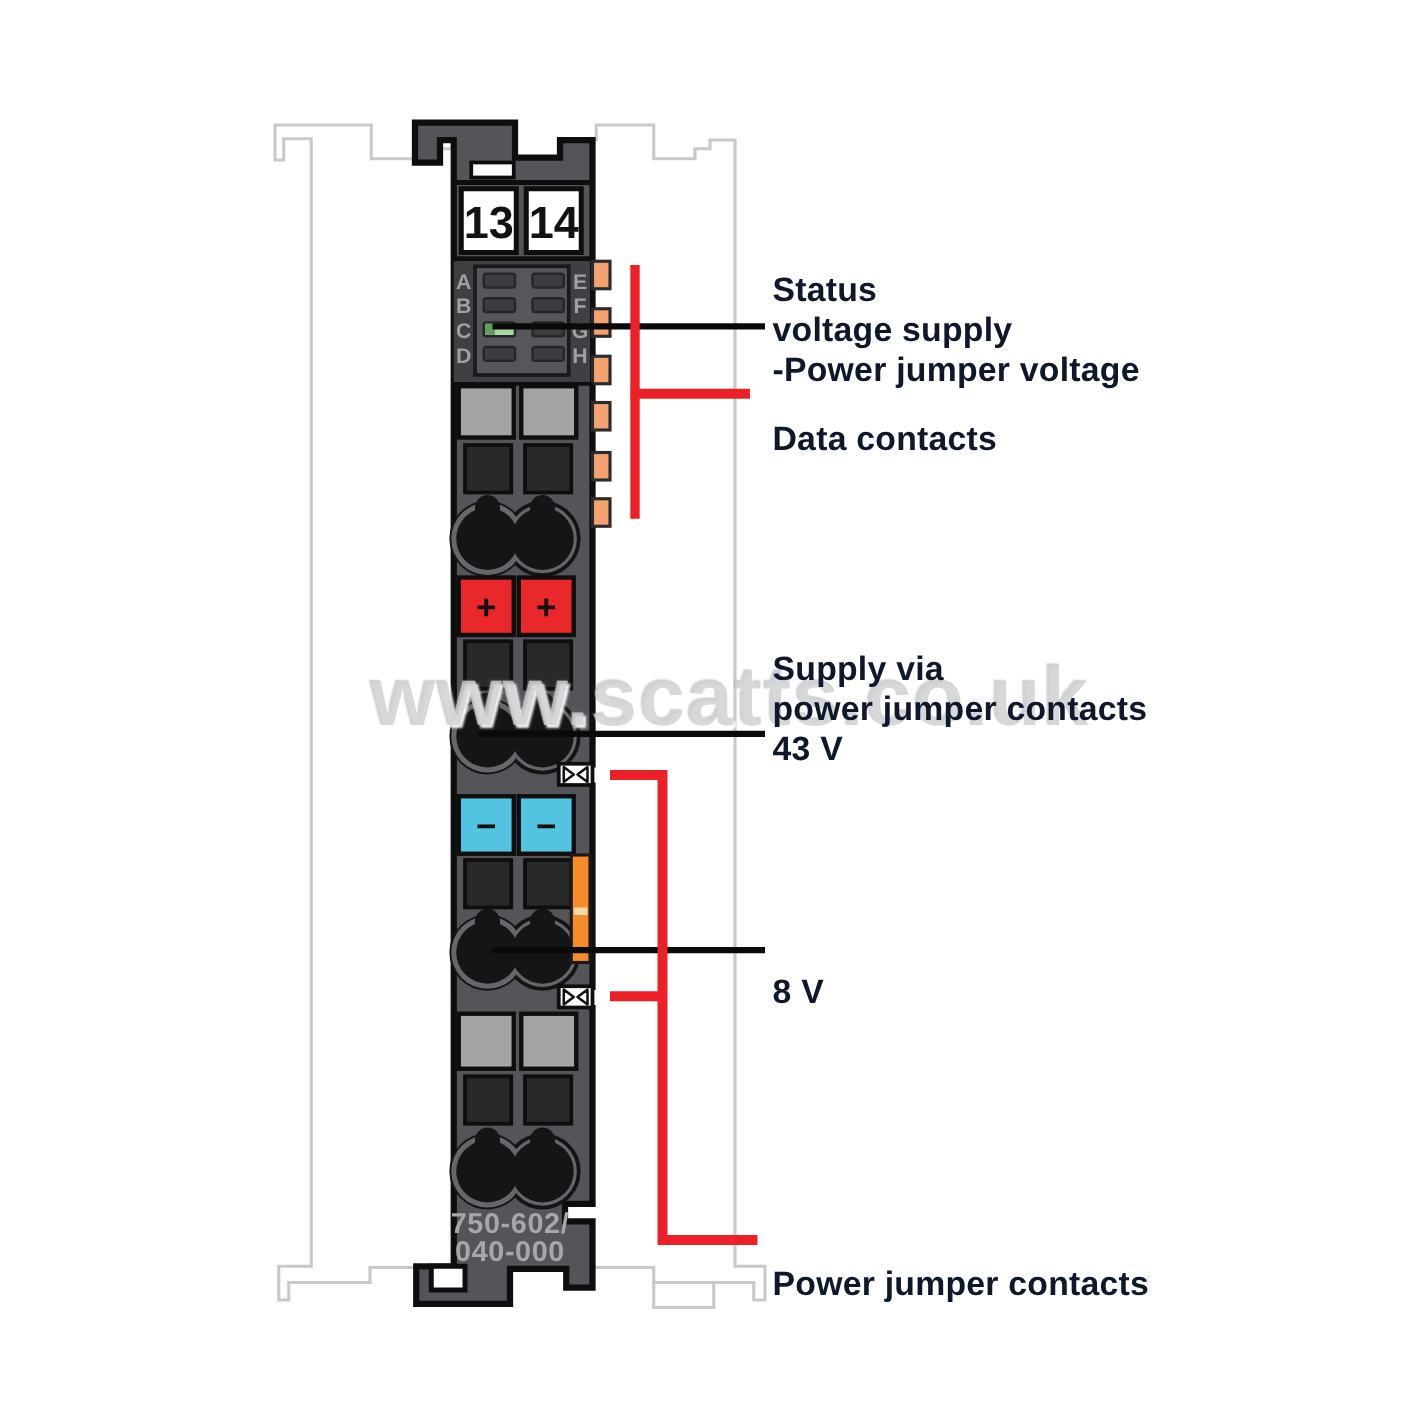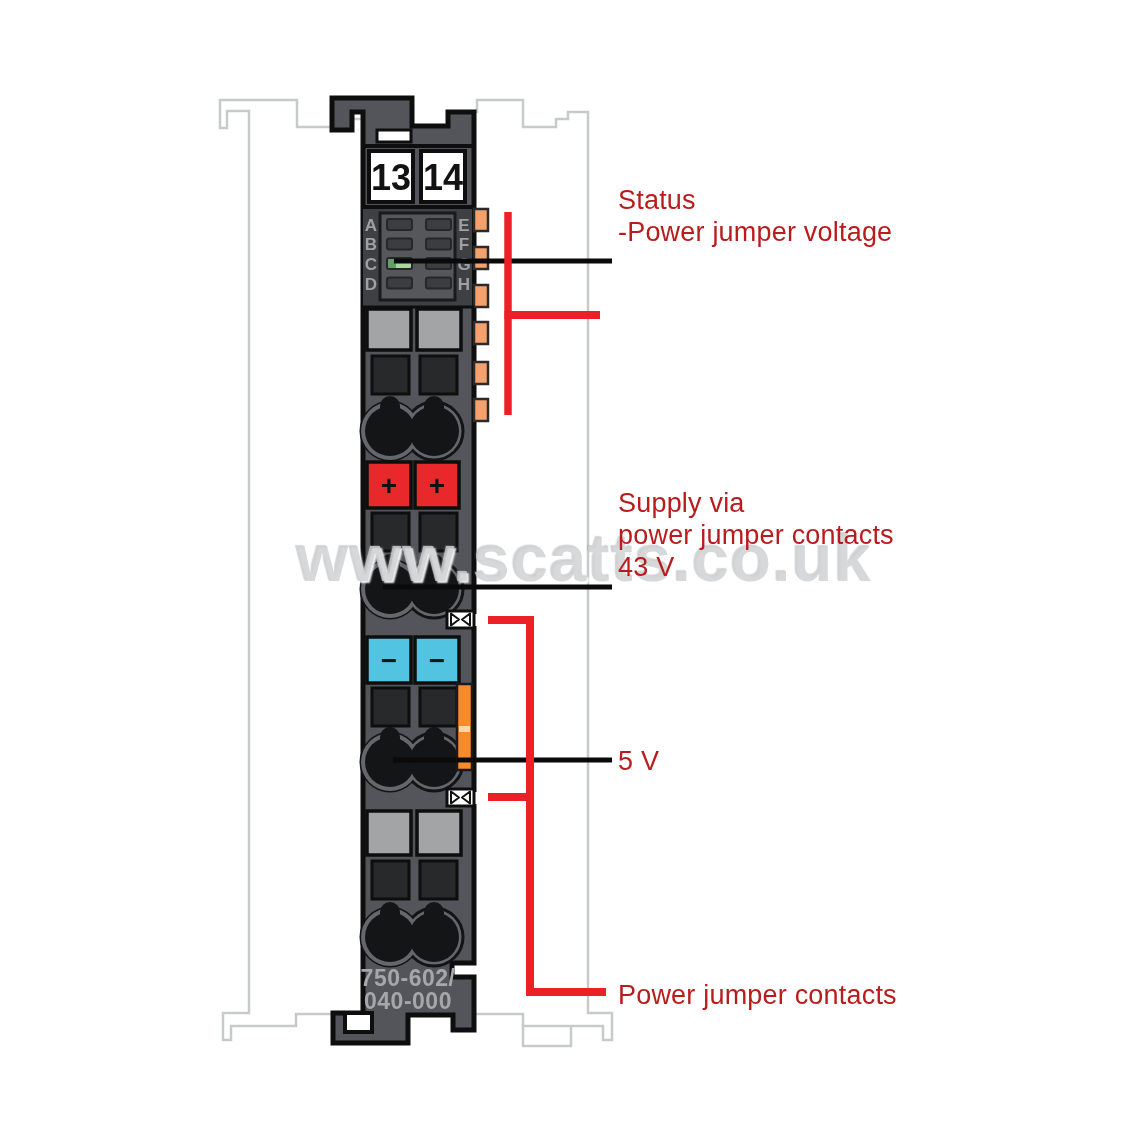--- a/index.html
+++ b/index.html
@@ -1,20 +1,20 @@
 <!DOCTYPE html>
 <html><head>
 <meta charset="utf-8">
 <style>
   html,body{margin:0;padding:0;background:#ffffff;}
   .stage{position:relative;width:1142px;height:1060px;background:#fff;overflow:hidden;
          font-family:"Liberation Sans",sans-serif;}
   .stage svg{position:absolute;left:0;top:0;}
-  .label{position:absolute;left:618px;font-weight:normal;font-size:27px;line-height:32px;
-         color:#b91c1c;white-space:nowrap;letter-spacing:0.2px;}
+  .label{position:absolute;left:618px;font-weight:bold;font-size:27px;line-height:32px;
+         color:#0f172a;white-space:nowrap;letter-spacing:0.2px;margin-top:32px;}
   .watermark{position:absolute;left:296px;top:519px;font-weight:bold;font-size:67px;
          letter-spacing:1px;color:rgba(206,207,210,0.82);white-space:nowrap;
          text-shadow:2px 2px 2px rgba(255,255,255,0.95),-1px -1px 1px rgba(140,140,140,0.35);}
   text{font-family:"Liberation Sans",sans-serif;font-weight:bold;}
   .num{font-size:36px;fill:#121212;}
   .ledletter{font-size:17px;fill:#9EA0A3;}
   .partnum{font-size:23px;fill:#A5A7AA;letter-spacing:0.5px;}
   .sym{font-size:28px;fill:#111;}
 </style>
 </head>
@@ -204,23 +204,25 @@
     <g stroke="#EC2127" fill="none">
       <line x1="508" y1="212" x2="508" y2="415" stroke-width="7.5"></line>
       <line x1="504.5" y1="315" x2="600" y2="315" stroke-width="8"></line>
       <path d="M 488 620 H 530 V 992 H 606" stroke-width="8"></path>
       <line x1="488" y1="797" x2="530" y2="797" stroke-width="8"></line>
     </g>
   </svg>
 
   <div class="label" style="top:184px">
     <div>Status</div>
+    <div>voltage supply</div>
     <div>-Power jumper voltage</div>
   </div>
+  <div class="label" style="top:303px">Data contacts</div>
   <div class="label" style="top:487px">
     <div>Supply via</div>
     <div>power jumper contacts</div>
     <div>43 V</div>
   </div>
-  <div class="label" style="top:745px">5 V</div>
+  <div class="label" style="top:745px">8 V</div>
   <div class="label" style="top:979px">Power jumper contacts</div>
 
 </div>
 
 </body></html>

